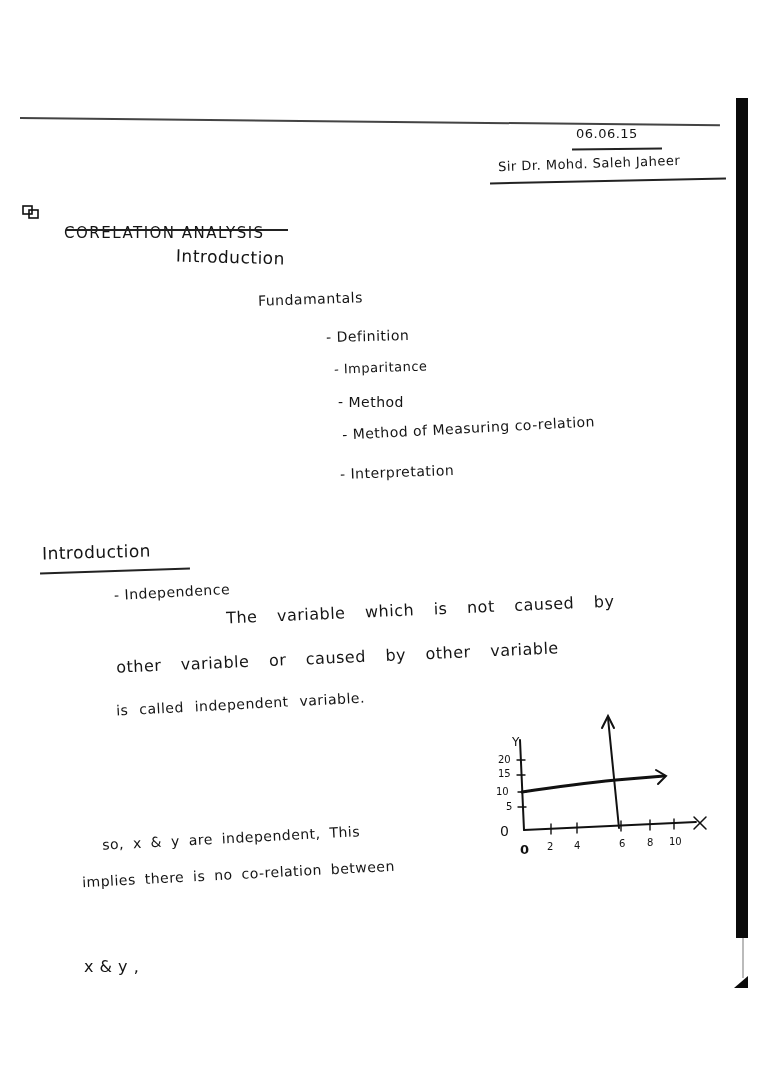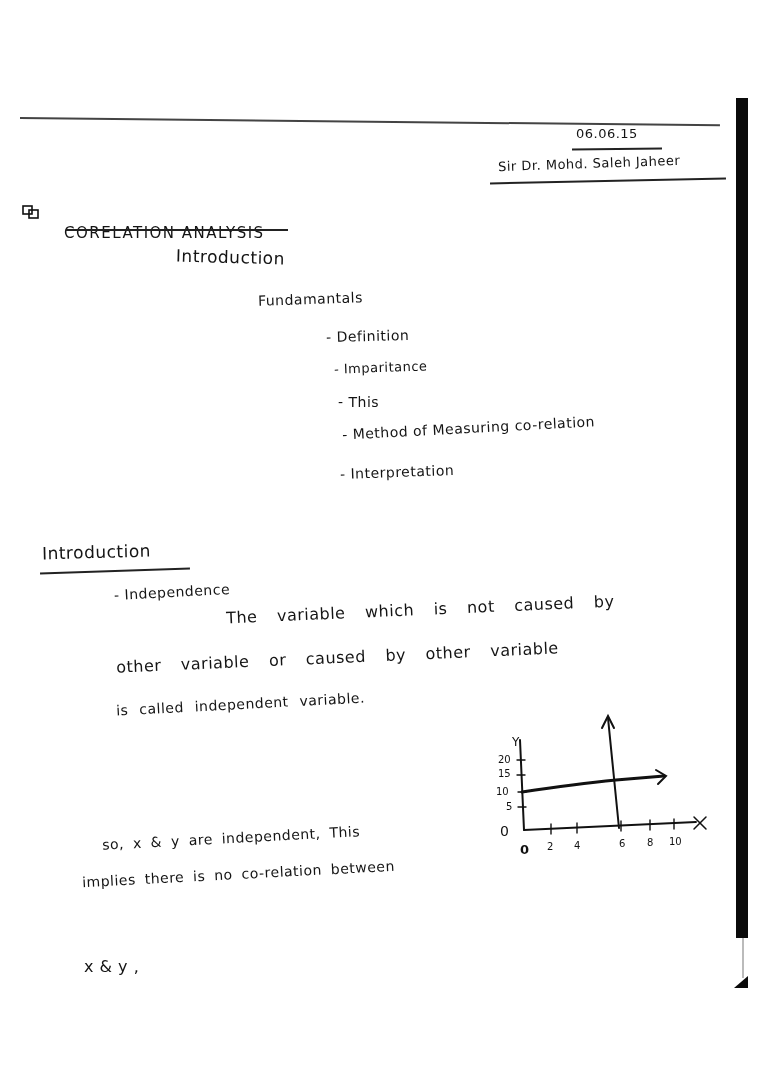--- a/index.html
+++ b/index.html
@@ -58,21 +58,21 @@
     <rect x="1" y="1" width="9" height="8" fill="none" stroke="#111" stroke-width="1.6"></rect>
     <rect x="7" y="5" width="9" height="8" fill="none" stroke="#111" stroke-width="1.6"></rect>
   </svg>
   <div class="hand title">CORELATION ANALYSIS</div>
   <div class="title-line"></div>
 
   <div class="hand intro-top">Introduction</div>
   <div class="hand fund">Fundamantals</div>
   <div class="hand item i1">- Definition</div>
   <div class="hand item i2">- Imparitance</div>
-  <div class="hand item i3">- This</div>
+  <div class="hand item i3">- Method</div>
   <div class="hand item i4">- Method of Measuring co-relation</div>
   <div class="hand item i5">- Interpretation</div>
 
   <div class="hand intro-sec">Introduction</div>
   <div class="intro-sec-line"></div>
   <div class="hand indep">- Independence</div>
 
   <div class="hand para p1">The variable which is not caused by</div>
   <div class="hand para p2">other variable or caused by other variable</div>
   <div class="hand para p3">is called independent variable.</div>

